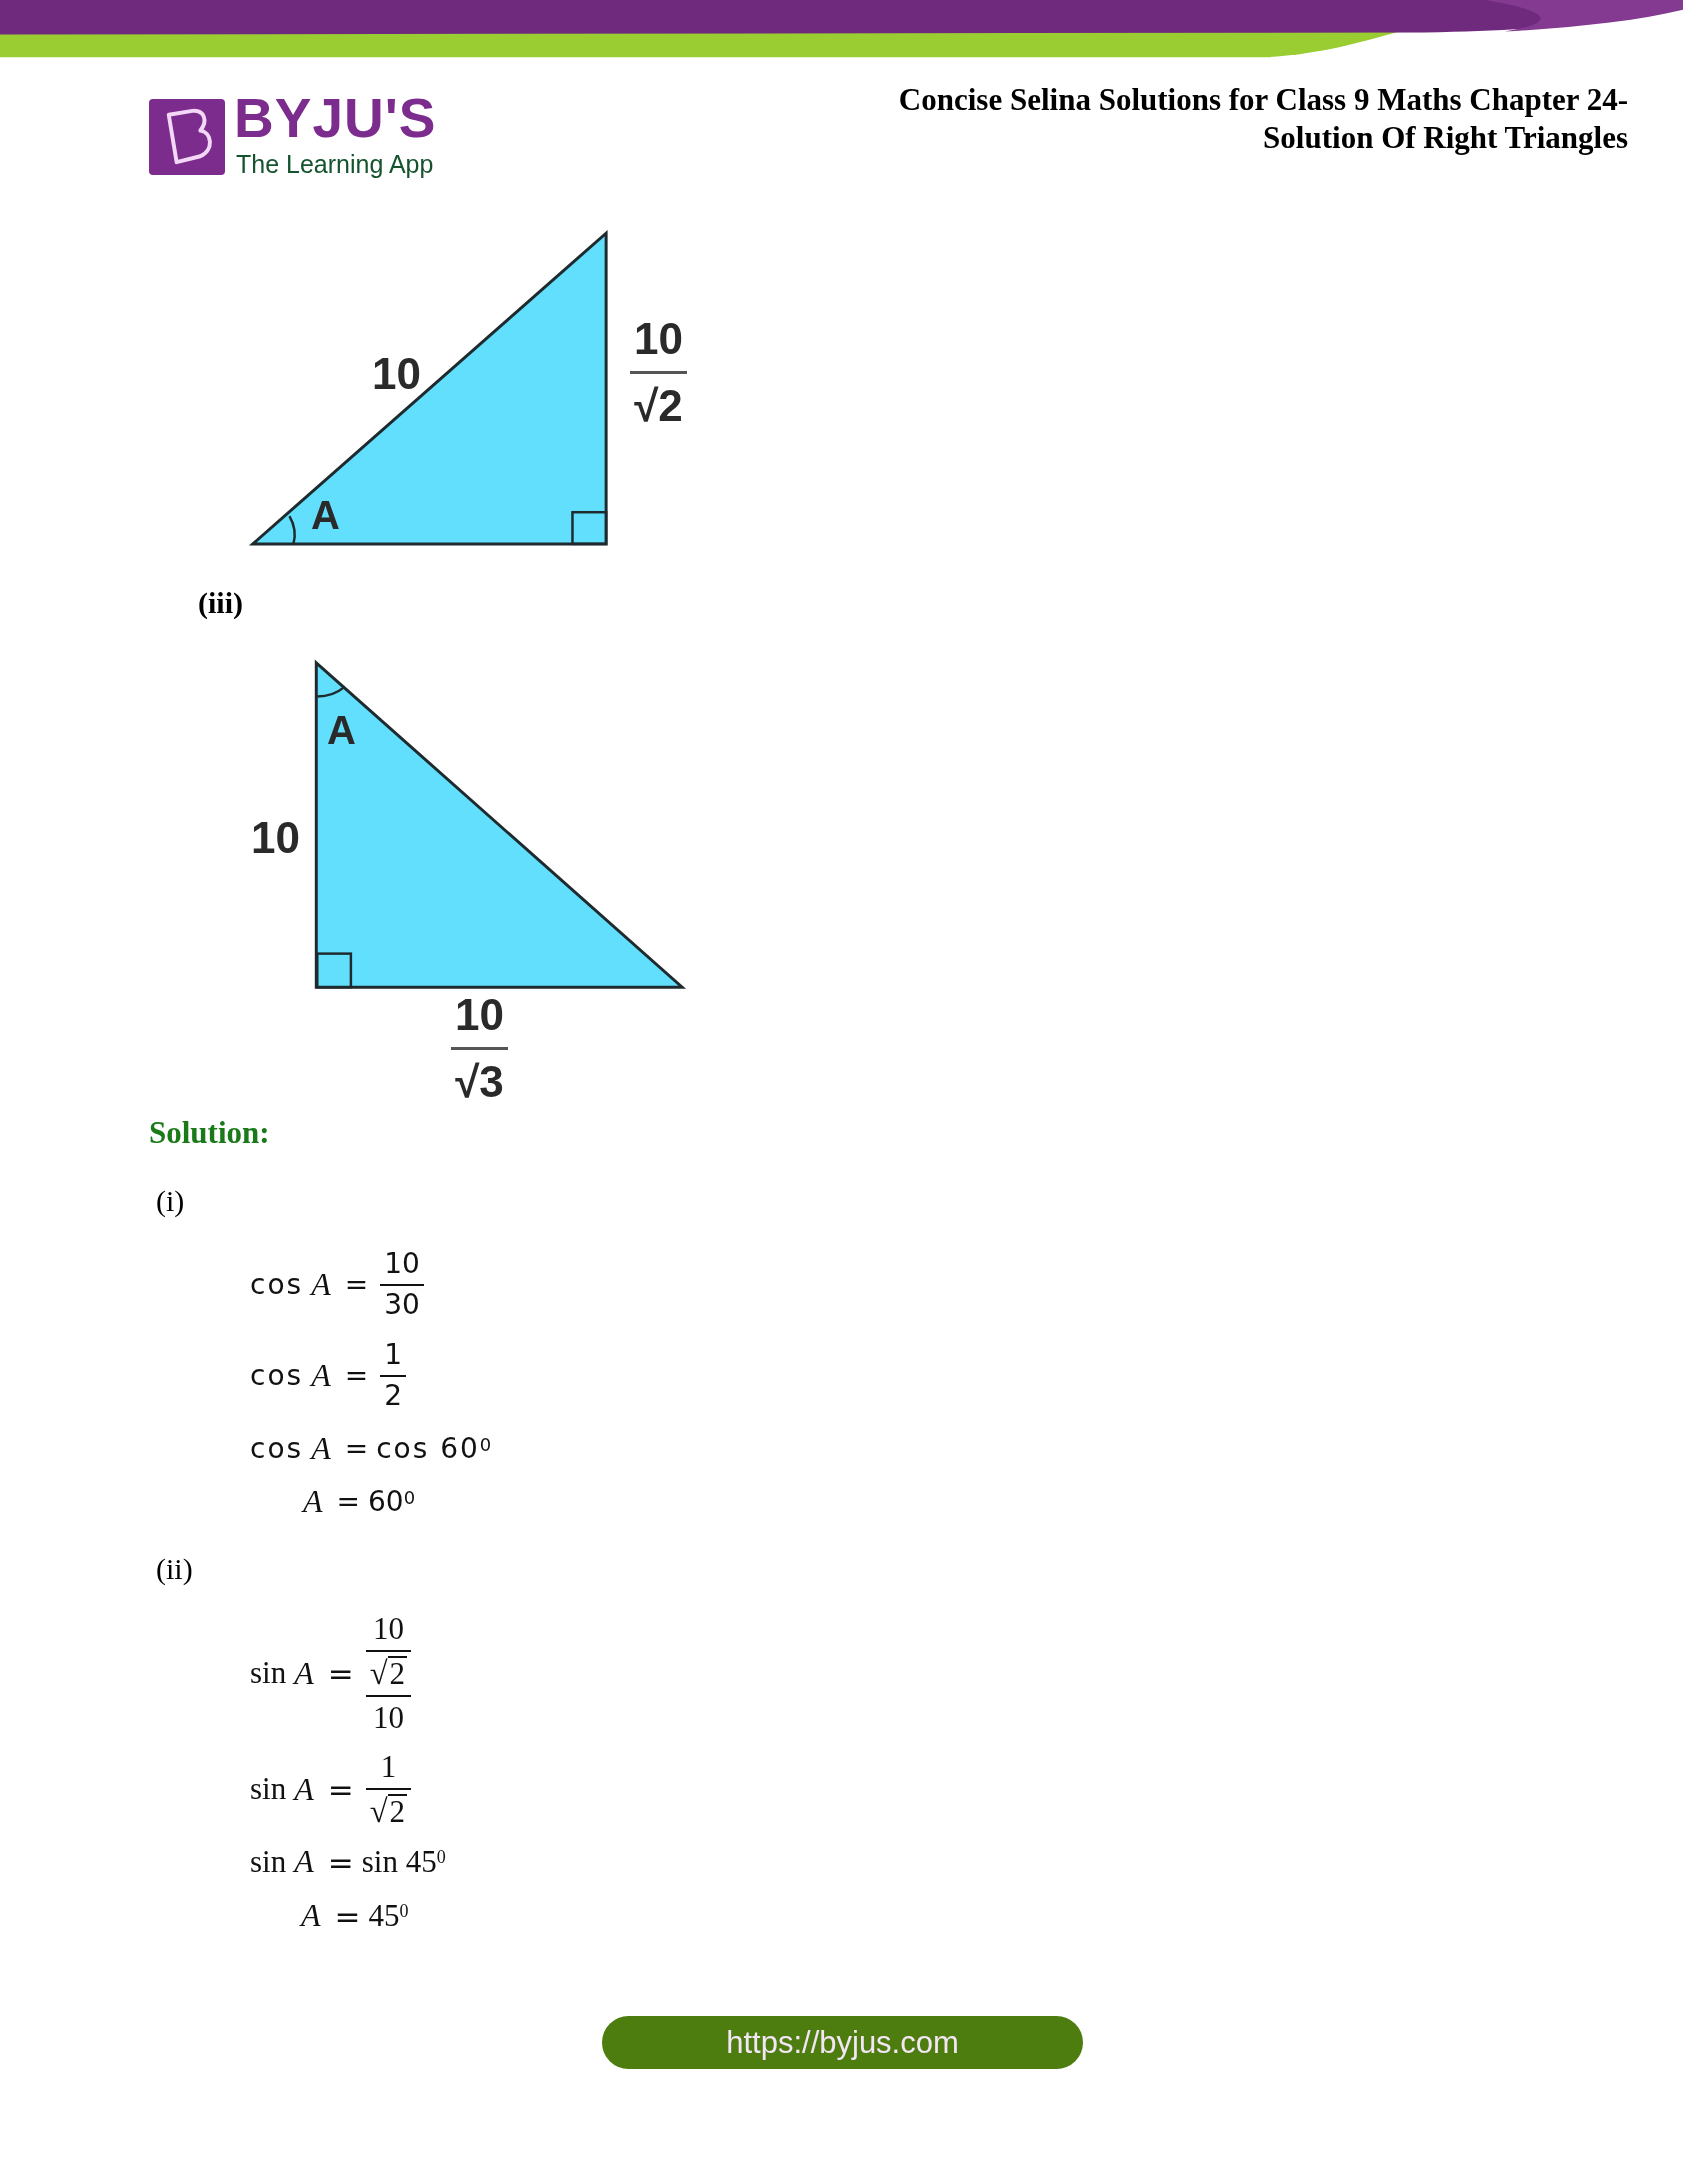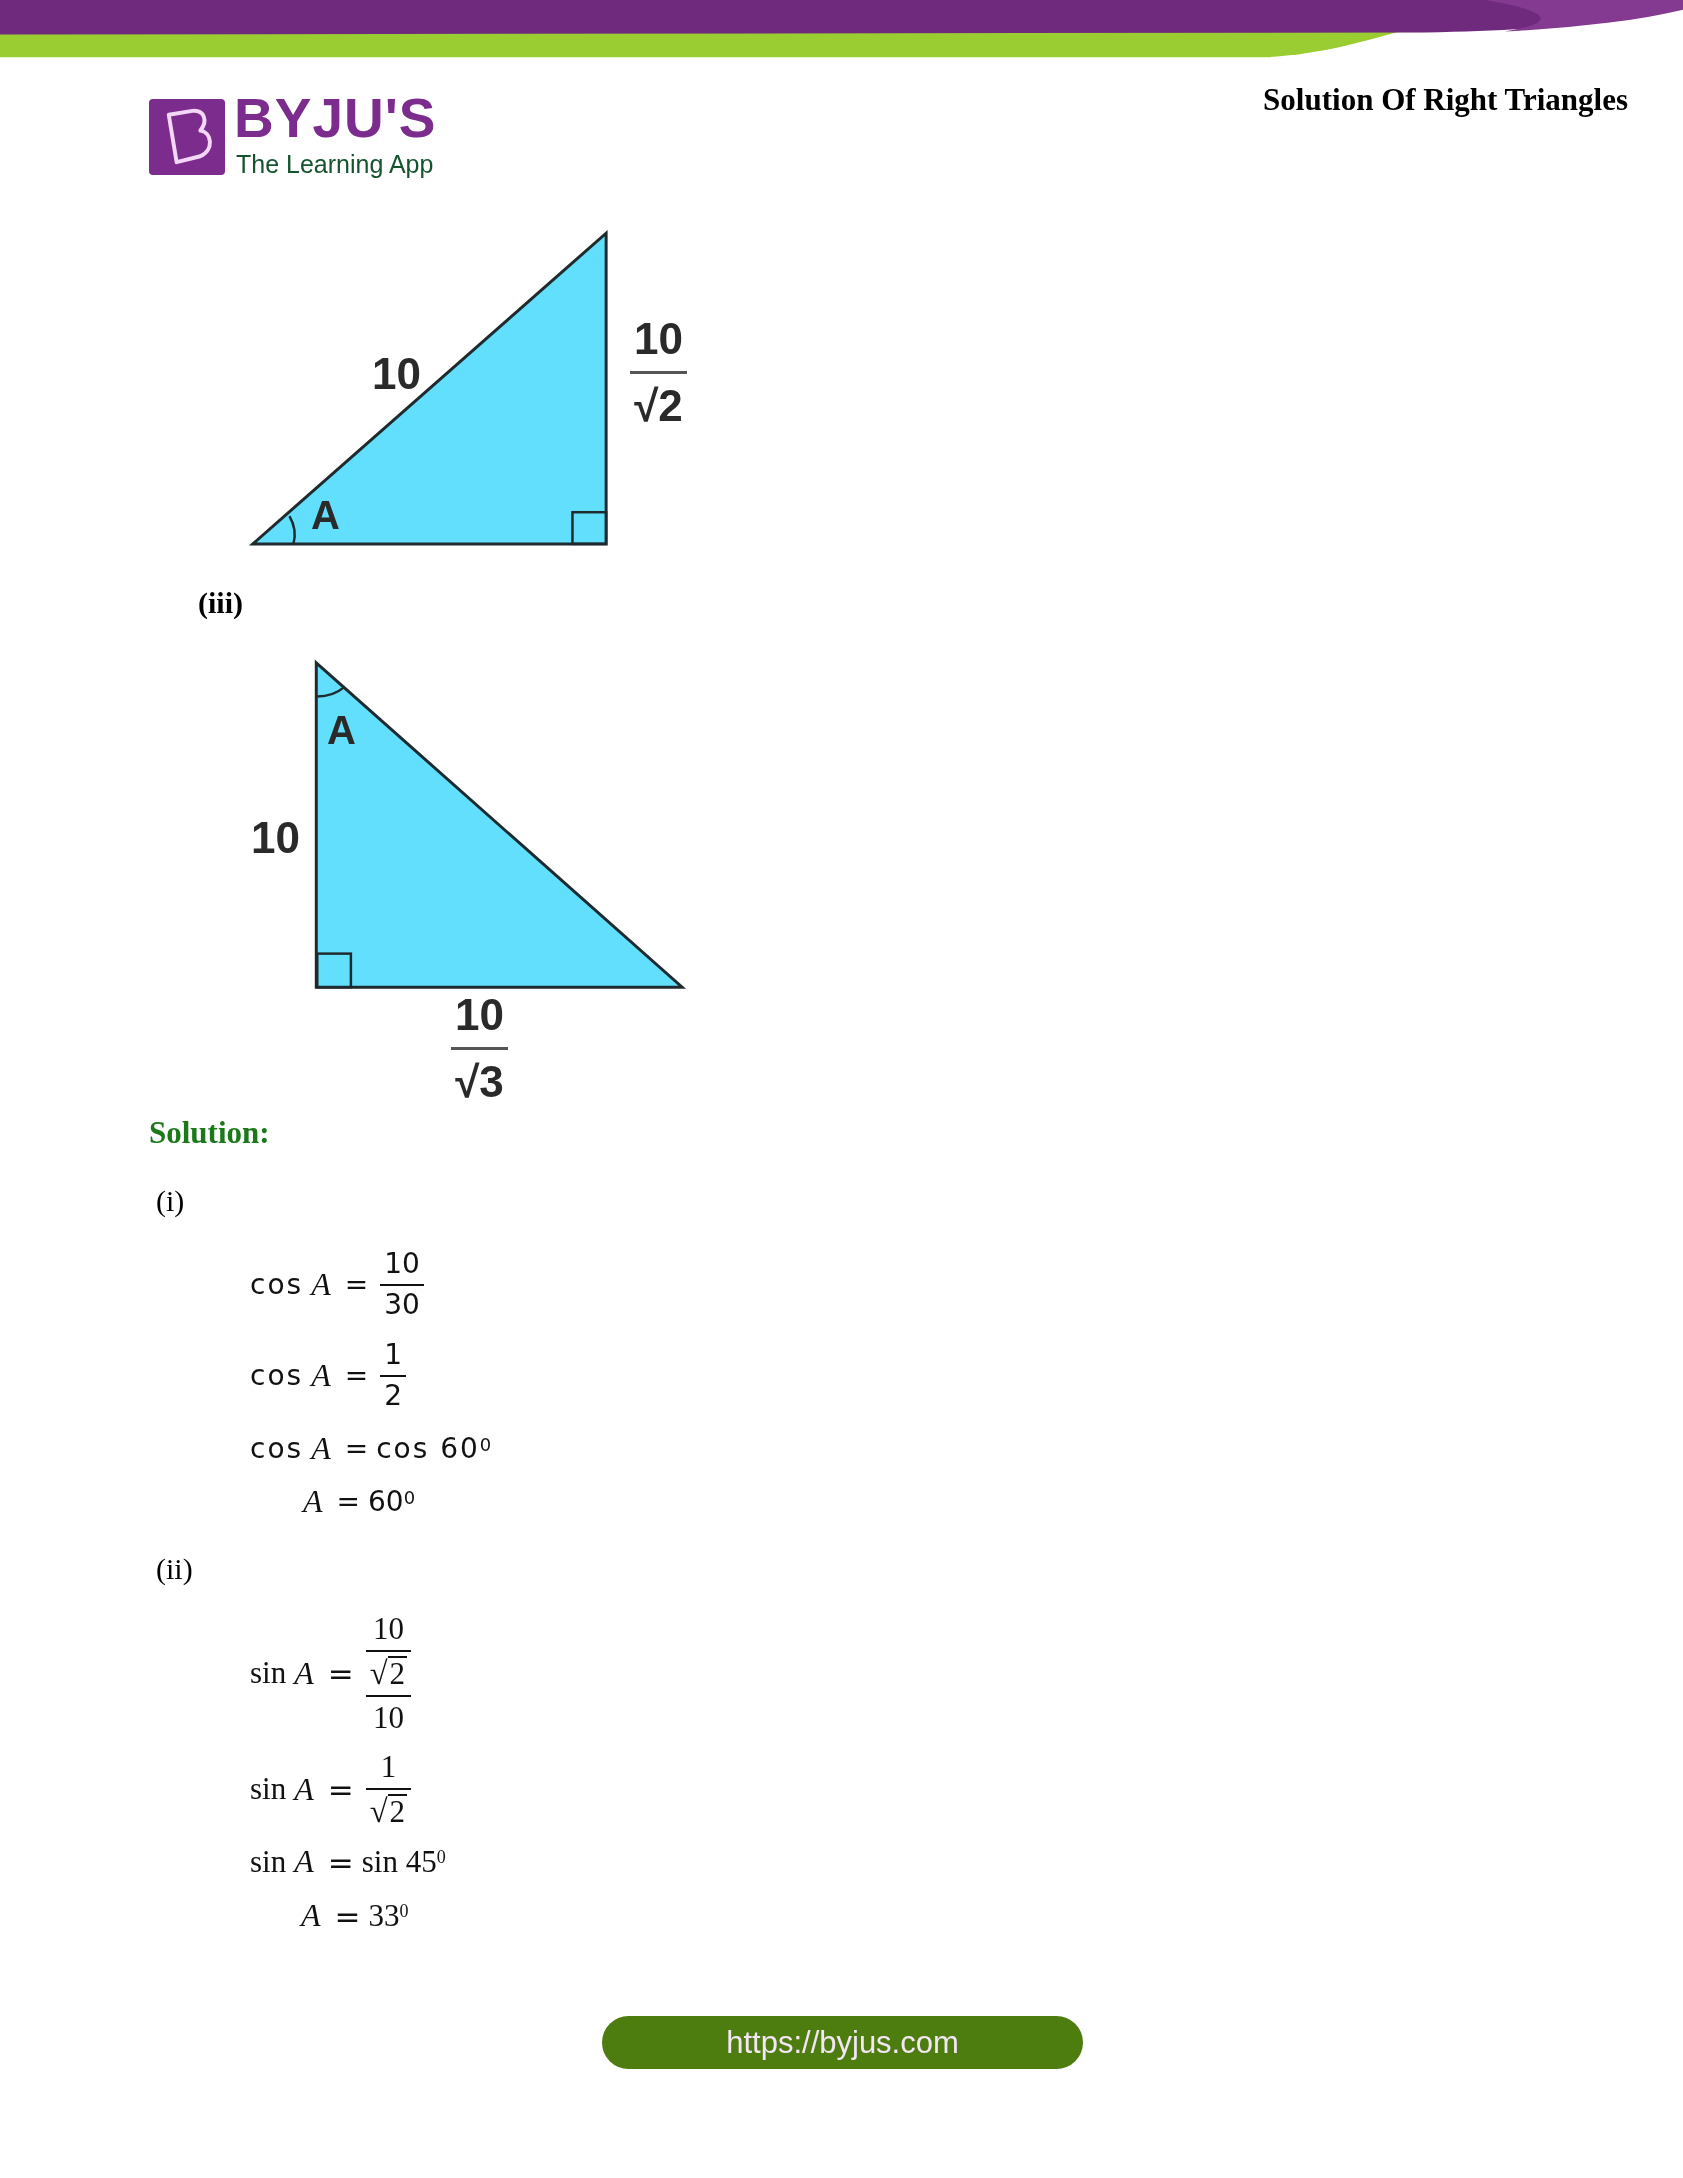--- a/index.html
+++ b/index.html
@@ -60,20 +60,21 @@
   <div class="logo-mark">
     <svg width="76" height="76" viewBox="0 0 77 77">
       <path d="M20,16 L44,12 C56,11 60,22 52,32 C64,34 66,52 52,58 L28,64 Z" fill="none" stroke="#f2d7f6" stroke-width="4" stroke-linejoin="round"></path>
     </svg>
   </div>
   <div class="logo-word">BYJU'S</div>
   <div class="logo-tag">The Learning App</div>
 </div>
 
 <div class="doc-title">
+  <div>Concise Selina Solutions for Class 9 Maths Chapter 24-</div>
   <div>Solution Of Right Triangles</div>
 </div>
 
 <div class="figure" style="left:238px; top:223px; width:475px; height:337px;">
   <svg width="475" height="337" style="position:absolute; left:0; top:0;" viewBox="0 0 480 340">
     <polygon points="15,324 372,10 372,324" fill="#62dffd" stroke="#1e2a2e" stroke-width="3" stroke-linejoin="miter"></polygon>
     <path d="M52,296 Q60,310 56,324" fill="none" stroke="#1e2a2e" stroke-width="2.5"></path>
     <rect x="338" y="292" width="34" height="32" fill="none" stroke="#1e2a2e" stroke-width="2.5"></rect>
   </svg>
   <div class="fig-label" style="left:134px; top:129px; font-size:44px;">10</div>
@@ -185,18 +186,18 @@
   <span class="fn">sin</span>
   <span class="var">A</span>
   <span class="op">=</span>
   <span class="fn">sin 45</span>
     <sup>0</sup>
 </div>
 
 <div class="eq serif" style="left:293px; top:1897px;">
   <span class="var">A</span>
   <span class="op">=</span>
-  <span>33</span>
+  <span>45</span>
     <sup>0</sup>
 </div>
 
 <a class="url-pill">https://byjus.com</a>
 
 
 </body></html>

